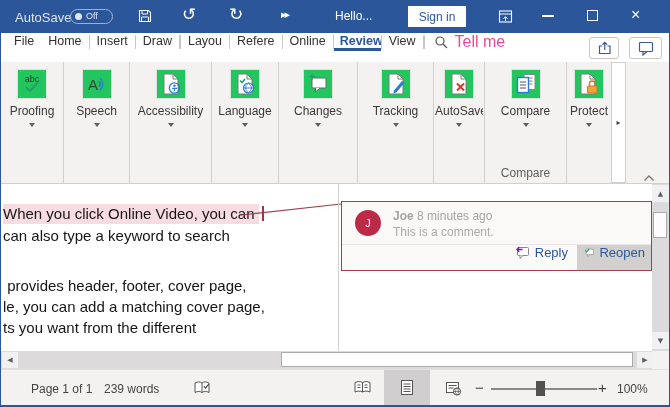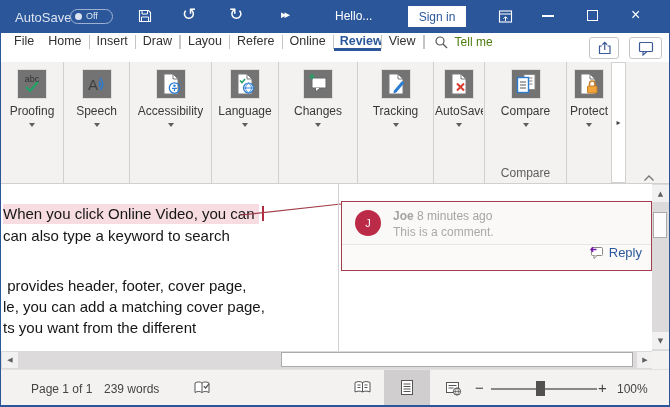--- a/index.html
+++ b/index.html
@@ -20,35 +20,35 @@
   .qat-redo{left:228px;top:4px;font-size:17px;font-family:"DejaVu Sans",sans-serif}
   .qat-more{left:280px;top:8px;font-size:11px;font-family:"DejaVu Sans",sans-serif;letter-spacing:-2px}
   .doc-title{left:334px;top:9px;font-size:12px;color:#fff}
   .signin-btn{left:407px;top:6px;width:58px;height:21px;background:#fff;color:#2B579A;font-size:12px;
               display:flex;align-items:center;justify-content:center}
   .ribbonopts-btn{left:496px;top:8px}
   .win-min{left:541px;top:15px;width:12px;height:1.5px;background:#fff}
   .win-max{left:586px;top:10px;width:11px;height:11px;border:1.5px solid #fff}
   .win-close{left:630px;top:6px;font-size:16px;color:#fff}
   
-  .tabrow{position:absolute;left:0;top:33px;right:0;height:18px;background:#fff;display:flex;align-items:center;padding-left:6px}
+  .tabrow{position:absolute;left:0;top:33px;right:0;height:18px;background:#fff;display:flex;align-items:flex-end;padding-left:6px}
   .tab{font-size:12.5px;color:#323130;padding:0 7px;display:flex;align-items:center;white-space:nowrap;border-bottom:3px solid transparent}
   .tab.active{color:#2B579A;font-weight:700;border-bottom:3px solid #2B579A;max-width:47px;overflow:hidden;padding:0 6px}
   .vsep{width:1px;height:14px;background:#C8C6C4;align-self:center}
-  .tellme{display:flex;align-items:center;gap:7px;padding:0 9px;font-size:12px;color:#4d7c0f}
+  .tellme{display:flex;align-items:center;gap:7px;padding:0 9px;font-size:16px;color:#ec4899}
   .pill-btn{position:absolute;top:4px;height:22px;border:1px solid #C8C6C4;border-radius:3px;background:#fff;
             display:flex;align-items:center;justify-content:center}
   .share-btn{left:588px;width:30px}
   .tabcomments-btn{left:628px;width:33px}
   
   .ribbon{position:absolute;left:0;top:62px;right:0;height:122px;background:#F3F2F1;border-bottom:1px solid #D2D0CE}
   .rgroups{display:flex;height:121px}
   .rgroup{position:relative;border-right:1px solid #D2D0CE;display:flex;flex-direction:column;align-items:center;padding-top:7px}
   .rgroup.last{border-right:none}
-  .ibox{width:30px;height:30px;background:#737373;border:1px solid #E1DFDD;display:flex;align-items:center;justify-content:center}
+  .ibox{width:30px;height:30px;background:#22c55e;border:1px solid #E1DFDD;display:flex;align-items:center;justify-content:center}
   .rlabel{margin-top:6px;font-size:12px;color:#3B3A39;line-height:13px;max-width:96%;overflow:hidden;white-space:nowrap}
   .rarrow{margin-top:5px;width:0;height:0;border-left:3.5px solid transparent;border-right:3.5px solid transparent;border-top:4px solid #605E5C}
   .grplabel{position:absolute;bottom:3px;left:0;width:100%;text-align:center;font-size:12px;color:#605E5C}
   .rscroll{position:absolute;left:610px;top:0;width:15px;height:121px;background:#fff;border:1px solid #D2D0CE;
            display:flex;align-items:center;justify-content:center;font-size:8px;color:#444;font-family:"DejaVu Sans",sans-serif}
   .rcollapse{position:absolute;left:642px;top:106px}
   
   .workspace{position:absolute;left:0;top:184px;right:0;height:167px;background:#fff}
   .docline{position:absolute;left:2px;font-size:15px;color:#161616;white-space:pre}
   .hl{background:#F7DCE2;padding:1px 0 2px 0}
@@ -318,20 +318,28 @@
       </div>
       <div class="cc-footer">
         <div class="cc-btn">
           <svg width="17" height="15" viewBox="0 0 17 15">
             <rect x="4.5" y="2.5" width="11" height="8" rx="1" fill="#fff" stroke="#8A8886"></rect>
             <path d="M7 10.5v3l3.2-3" fill="#fff" stroke="#8A8886"></path>
             <path d="M9.5 4.5H4M6.2 2.3L4 4.5l2.2 2.2" fill="none" stroke="#7719AA" stroke-width="1.4"></path>
           </svg>
           <span>Reply</span>
         </div>
+        <div class="cc-btn btn-reopen">
+          <svg width="17" height="15" viewBox="0 0 17 15">
+            <rect x="4.5" y="2.5" width="11" height="8" rx="1" fill="#fff" stroke="#8A8886"></rect>
+            <path d="M7 10.5v3l3.2-3" fill="#fff" stroke="#8A8886"></path>
+            <path d="M3.5 4.5l2 2.2L9.2 2" fill="none" stroke="#21A366" stroke-width="1.6"></path>
+          </svg>
+          <span>Reopen</span>
+        </div>
       </div>
     </div>
 
     <div class="vscroll">
       <div class="vs-btn vs-up">▲</div>
       <div class="vs-thumb"></div>
       <div class="vs-btn vs-down">▼</div>
     </div>
   </div>
 

